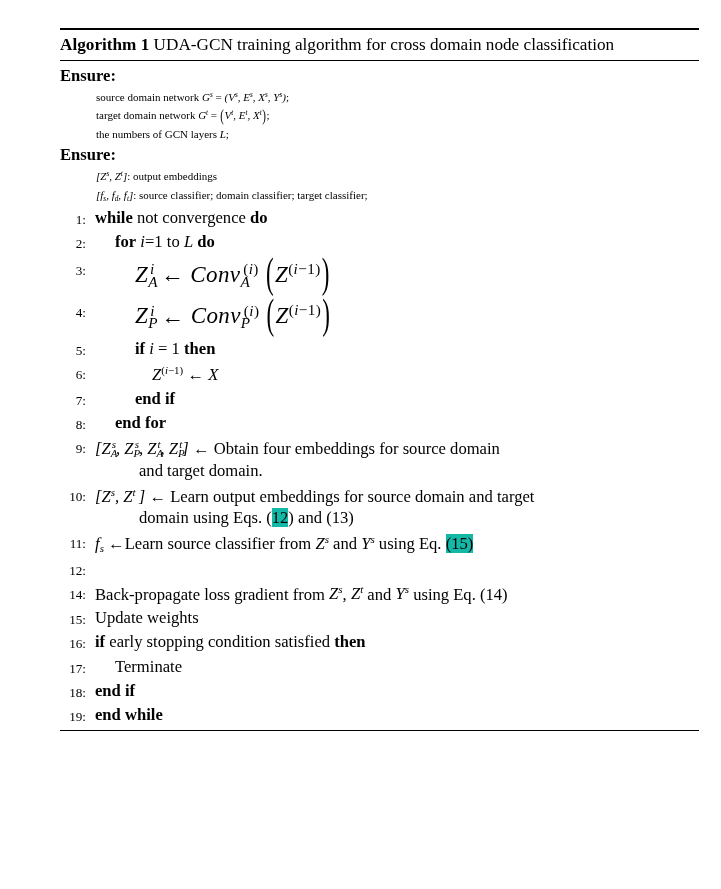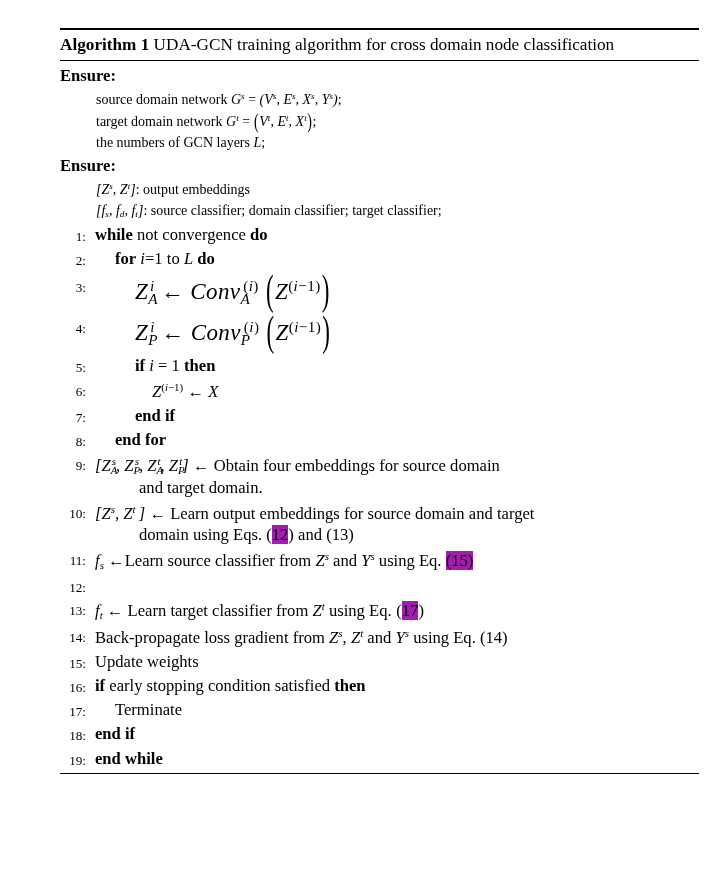--- a/index.html
+++ b/index.html
@@ -53,21 +53,21 @@
 
   .kw-line {
     font-size: 16.6px;
     font-weight: bold;
     line-height: 1.0;
     padding: 4.5px 0 3px 0;
   }
 
   
   .arg-line {
-    font-size: 14px;
+    font-size: 11px;
     line-height: 1.0;
     padding: 4.5px 0 3px 0;
     margin-left: 36px;
   }
 
   
   .step {
     display: flex;
     align-items: flex-start;
     font-size: 16.6px;
@@ -126,21 +126,21 @@
     margin: 0 1px;
   }
   .medparen {
     display: inline-block;
     transform: scaleY(1.45);
     font-style: normal;
     margin: 0 0.5px;
   }
   .arrow { font-style: normal; }
   .hl {
-    background: #a21caf;
+    background: #14b8a6;
   }
   .convmath {
     font-size: 23px;
     letter-spacing: 0.4px;
   }
   .cont { display: block; padding-top: 4px; margin-left: 44px; }
 </style>
 </head>
 <body>
 
@@ -289,29 +289,20 @@
         <span class="m">Y<span class="up">s</span></span>
         <span>using Eq.</span>
         <span class="hl">(15)</span>
       </div>
     </div>
 
     <div class="step">
       <div class="step-num">12:</div>
     </div>
 
-    <div class="step">
-      <div class="step-num">13:</div>
-      <div class="step-body ind1">
-        <span class="m">f<span class="sub">t</span></span>
-        <span>← Learn target classifier from</span>
-        <span class="m">Z<span class="up">t</span></span>
-        <span>using Eq.</span><span style="margin-left:0.28em">(</span><span class="hl">17</span><span>)</span>
-      </div>
-    </div>
 
     <div class="step">
       <div class="step-num">14:</div>
       <div class="step-body ind1">
         <span>Back-propagate loss gradient from</span>
         <span class="m">Z<span class="up">s</span></span><span>,</span>
         <span class="m">Z<span class="up">t</span></span>
         <span>and</span>
         <span class="m">Y<span class="up">s</span></span>
         <span>using Eq.</span>

